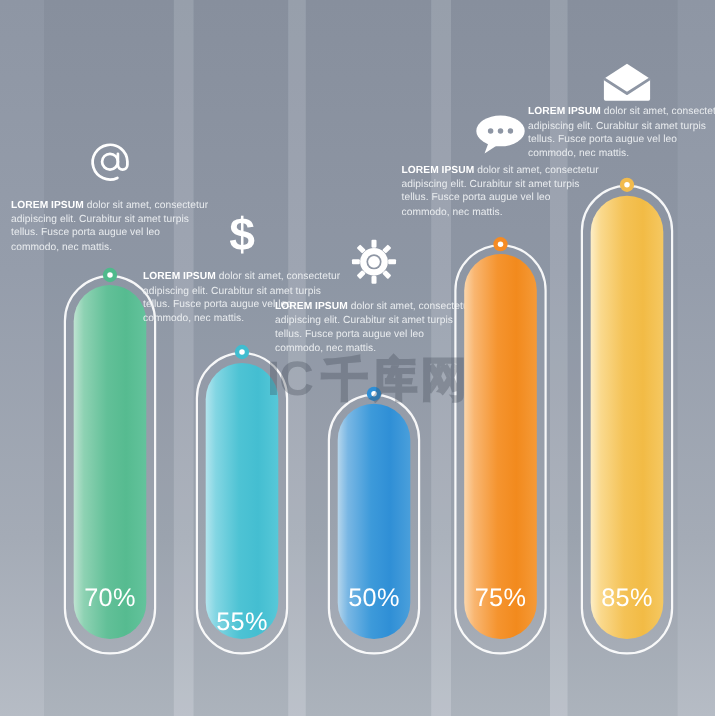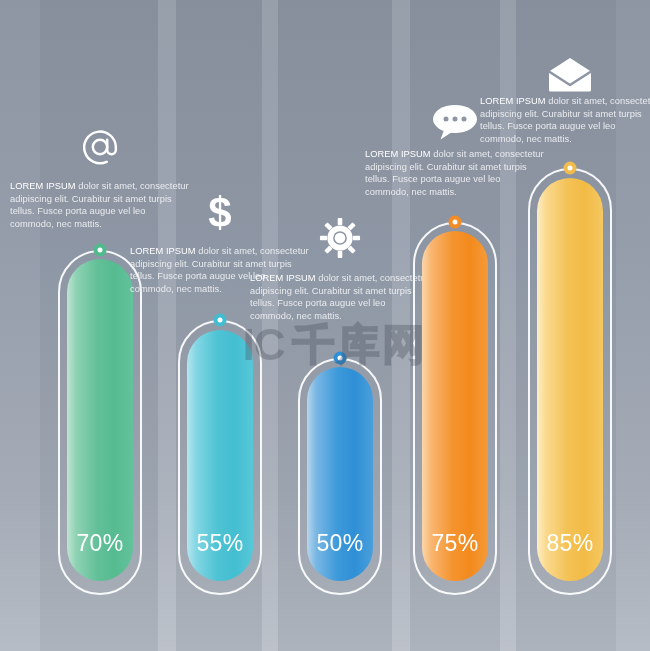--- a/index.html
+++ b/index.html
@@ -60,21 +60,21 @@
     left: 50%;
     transform: translateX(-50%);
     width: 180px;
     color: #e9ecef;
     font-size: 9.3px;
     line-height: 12.6px;
     text-align: left;
     letter-spacing: 0.05px;
   }
   .blurb b {
-    font-weight: normal;
+    font-weight: bold;
     color: #ffffff;
   }
 
   
   .track {
     position: absolute;
     left: 50%;
     transform: translateX(-50%);
     border: 2px solid rgba(255, 255, 255, 0.92);
     box-sizing: border-box;
@@ -204,21 +204,21 @@
       <span>dolor sit amet, consectetur adipiscing elit. Curabitur sit amet turpis tellus. Fusce porta augue vel leo commodo, nec mattis.</span>
     </div>
 
     <div class="track" style="top:320px; width:84px; height:275px; border-radius:42px;"></div>
 
     <div class="bar" style="top:330px; width:66px; height:251px; border-radius:33px;
                 background: linear-gradient(90deg, #b4e5ee 0%, #83d6e3 14%, #4ec3d4 46%, #44bed1 72%, #57c8d8 100%);"></div>
 
     <div class="dot" style="top:320px; background:#40bdd0;"></div>
 
-    <div class="pct" style="top:530px;">55%</div>
+    <div class="pct" style="top:552px;">55%</div>
   </div>
 
   <div class="col" style="left:250px; width:180px;">
 
     <span class="icon" style="top:217px;">
       <svg width="42" height="42" viewBox="0 0 44 44" fill="#ffffff">
         <g>
           <circle cx="22" cy="22" r="13.2"></circle>
           <g>
             <rect x="19.6" y="1.0" width="4.8" height="7.5" rx="1"></rect>

